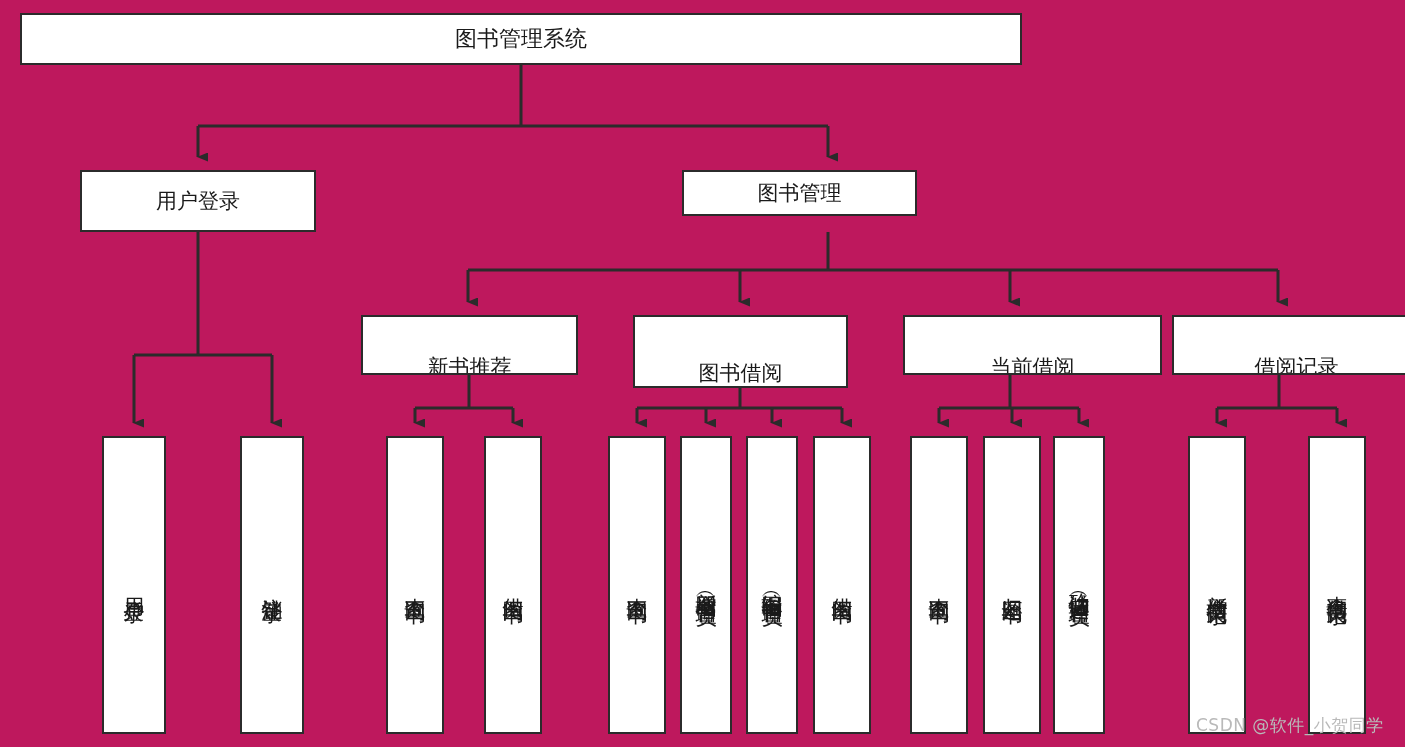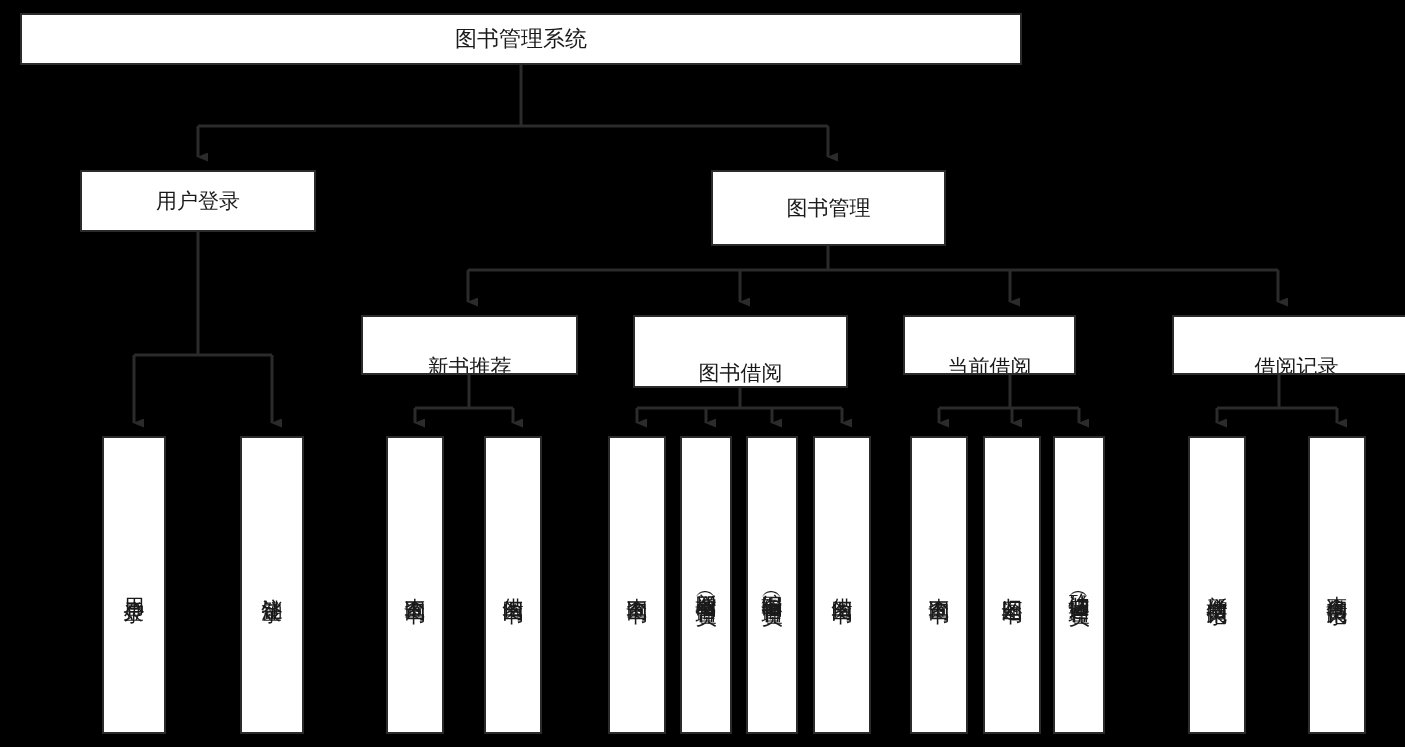--- a/index.html
+++ b/index.html
@@ -8,21 +8,21 @@
     padding: 0;
     background: #ffffff;
   }
   body {
     font-family: "DejaVu Sans", "Liberation Sans", sans-serif;
   }
   #diagram-root {
     position: relative;
     width: 1405px;
     height: 747px;
-    background: #000000;
+    background: #be185d;
     overflow: hidden;
   }
   #diagram-svg {
     position: absolute;
     left: 0;
     top: 0;
     width: 1405px;
     height: 747px;
   }
   .node-box {
@@ -122,31 +122,31 @@
       </g>
   </svg>
 
   <div class="node-box node-root" style="left: 20px; top: 13px; width: 1002px; height: 52px;">
     <span class="node-label">图书管理系统</span>
   </div>
 
   <div class="node-box node-level2" style="left: 80px; top: 170px; width: 236px; height: 62px;">
     <span class="node-label">用户登录</span>
   </div>
-  <div class="node-box node-level2" style="left: 711px; top: 170px; width: 235px; height: 76px;">
+  <div class="node-box node-level2" style="left: 682px; top: 170px; width: 235px; height: 46px;">
     <span class="node-label">图书管理</span>
   </div>
 
   <div class="node-box node-level3" style="left: 361px; top: 315px; width: 217px; height: 60px;">
     <span class="node-label">新书推荐</span>
   </div>
   <div class="node-box node-level3" style="left: 633px; top: 315px; width: 215px; height: 73px;">
     <span class="node-label">图书借阅</span>
   </div>
-  <div class="node-box node-level3" style="left: 903px; top: 315px; width: 173px; height: 60px;">
+  <div class="node-box node-level3" style="left: 903px; top: 315px; width: 259px; height: 60px;">
     <span class="node-label">当前借阅</span>
   </div>
   <div class="node-box node-level3" style="left: 1172px; top: 315px; width: 249px; height: 60px;">
     <span class="node-label">借阅记录</span>
   </div>
 
   <div class="node-box node-leaf" style="left: 102px; top: 436px; width: 64px; height: 298px;">
     <span class="node-label">用户登录</span>
   </div>
   <div class="node-box node-leaf" style="left: 240px; top: 436px; width: 64px; height: 298px;">
@@ -179,14 +179,15 @@
   <div class="node-box node-leaf" style="left: 1053px; top: 436px; width: 52px; height: 298px;">
     <span class="node-label">确认归还（管理员）</span>
   </div>
   <div class="node-box node-leaf" style="left: 1188px; top: 436px; width: 58px; height: 298px;">
     <span class="node-label">新增借阅记录</span>
   </div>
   <div class="node-box node-leaf" style="left: 1308px; top: 436px; width: 58px; height: 298px;">
     <span class="node-label">查询借阅记录</span>
   </div>
 
+  <div class="watermark" style="left: 1196px; top: 714px;">CSDN @软件_小贺同学</div>
 
 </div>
 
 </body></html>

